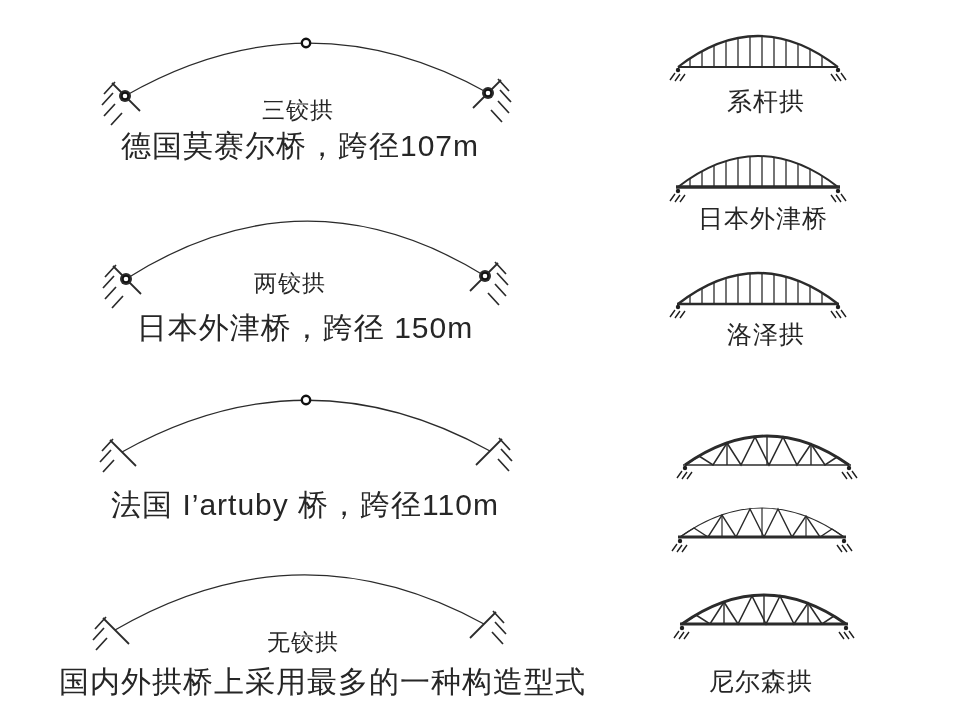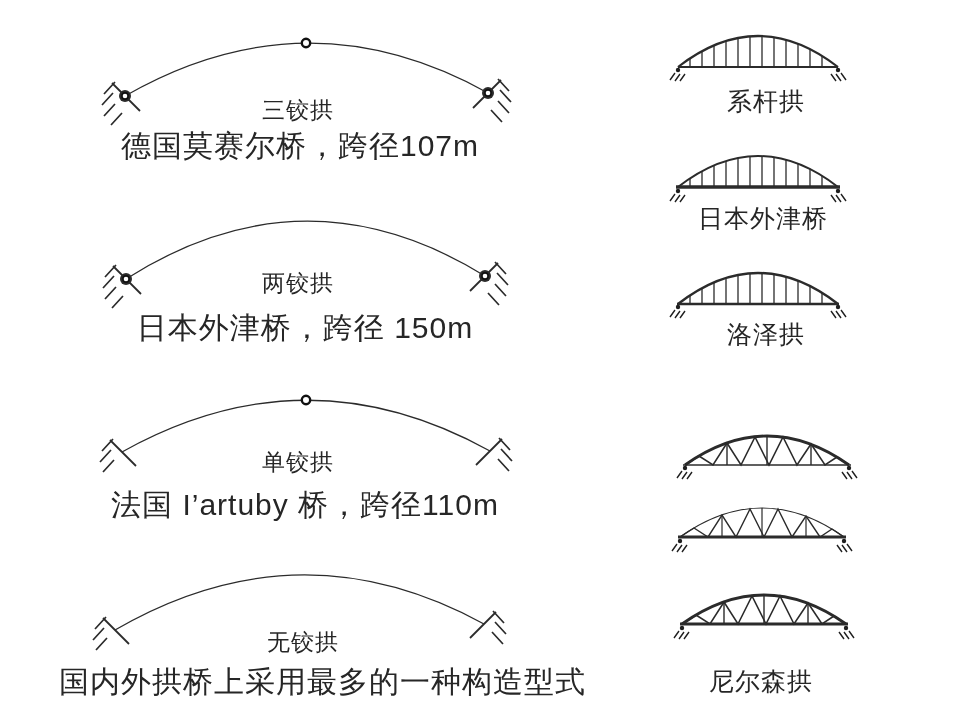--- a/index.html
+++ b/index.html
@@ -56,36 +56,35 @@
 
   <svg class="abs" style="left:95px;top:195px" width="420" height="105">
     <path class="ink" stroke-width="1.25" d="M31,70 Q210,-44 390,67"></path>
     <g>
         <use href="#sup-hinge" transform="translate(31,70)"></use>
       </g>
     <g>
         <use href="#sup-hinge" transform="translate(390,67) scale(-1,1)"></use>
       </g>
   </svg>
-  <div class="lbl type-lbl" style="left:128px;top:254px;width:340px">两铰拱</div>
+  <div class="lbl type-lbl" style="left:120px;top:254px;width:340px">两铰拱</div>
   <div class="lbl cap-lbl" style="left:95px;top:294px;width:420px">日本外津桥，跨径 150m</div>
 
   <svg class="abs" style="left:95px;top:370px" width="420" height="105">
     <path class="ink" stroke-width="1.25" d="M27,68 Q211,-35 395,67"></path>
     <g>
         <use href="#sup-fixed" transform="translate(27,68)"></use>
       </g>
     <g>
         <use href="#sup-fixed" transform="translate(395,67) scale(-1,1)"></use>
       </g>
     <g>
         <circle cx="211" cy="16" r="4.2" fill="#fff" stroke="#111" stroke-width="2.4"></circle>
       </g>
   </svg>
-  <div class="lbl type-lbl" style="left:128px;top:433px;width:340px">单铰拱</div>
   <div class="lbl cap-lbl" style="left:95px;top:471px;width:420px">法国 I’artuby 桥，跨径110m</div>
 
   <svg class="abs" style="left:85px;top:545px" width="430" height="105">
     <path class="ink" stroke-width="1.25" d="M30,71 Q214,-36 399,65"></path>
     <g>
         <use href="#sup-fixed" transform="translate(30,71)"></use>
       </g>
     <g>
         <use href="#sup-fixed" transform="translate(399,65) scale(-1,1)"></use>
       </g>

